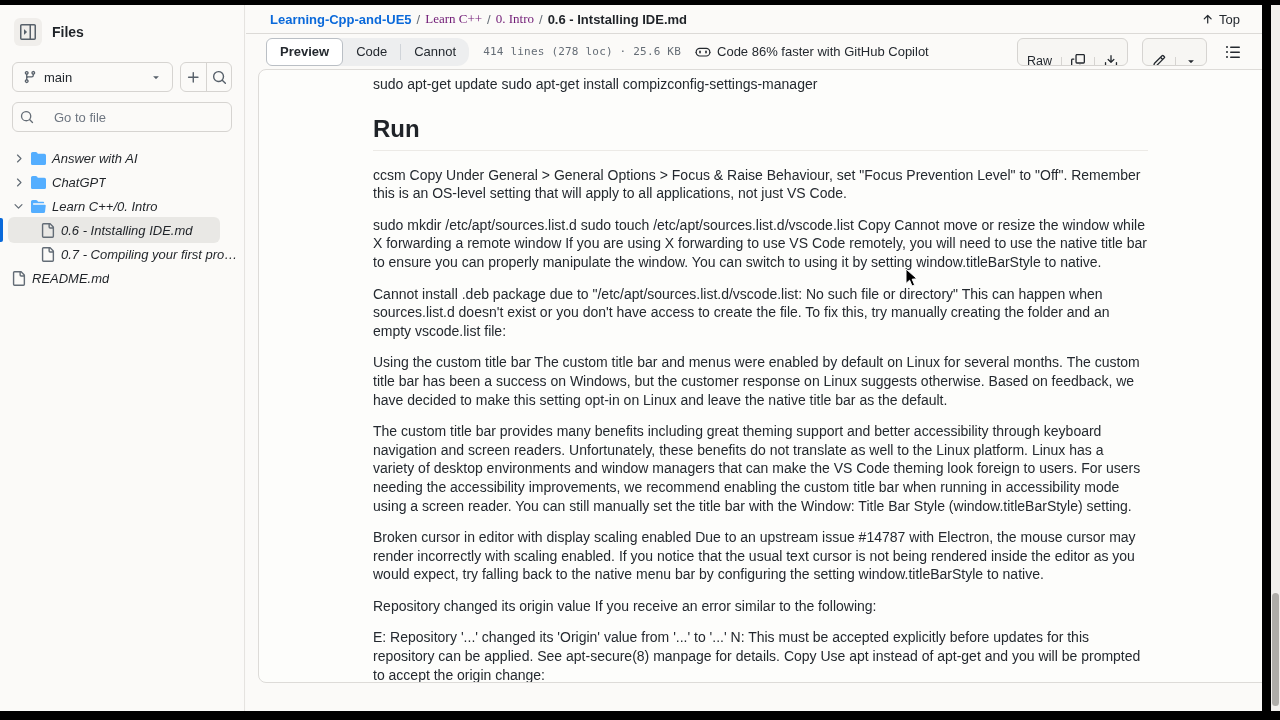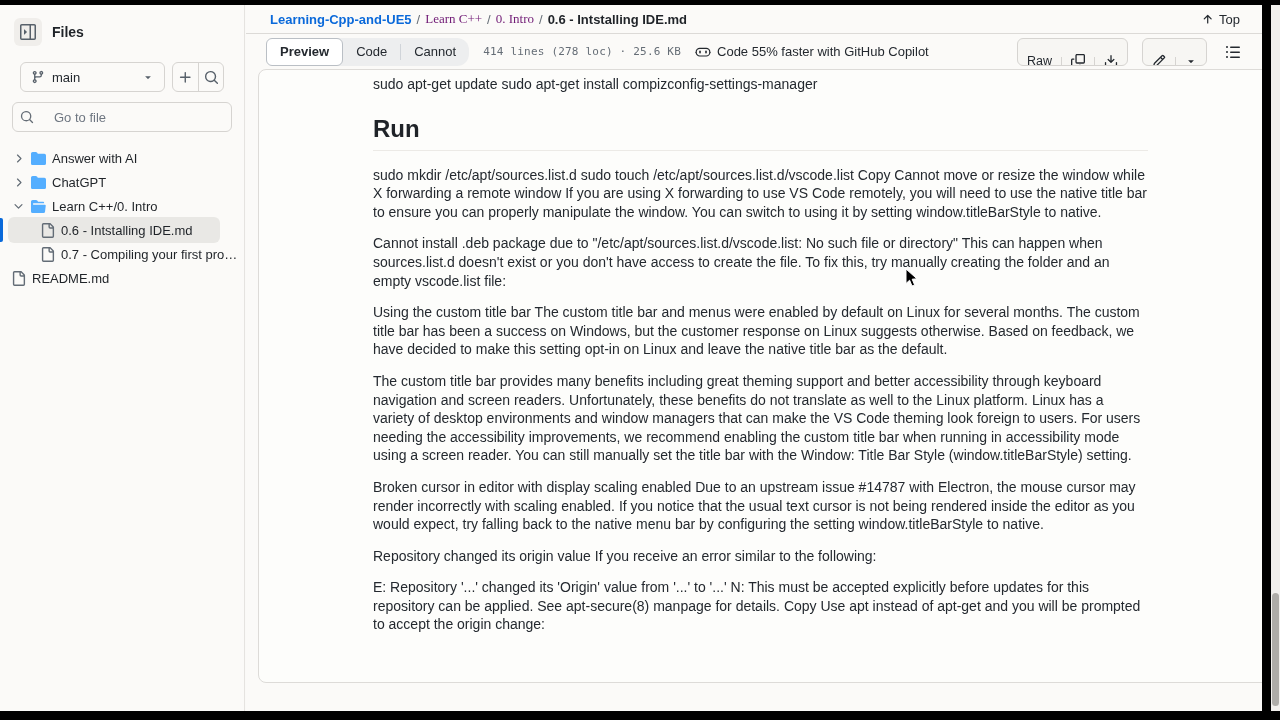--- a/index.html
+++ b/index.html
@@ -23,21 +23,21 @@
 
   
   .sidebar {
     position:absolute; left:0; top:5px; width:245px; height:706px;
     background:#fbfaf8; border-right:1px solid #e5e3e0;
   }
   .files-header { display:flex; align-items:center; gap:10px; padding:13px 14px 8px; }
   .panel-btn { width:28px; height:28px; border:none; border-radius:6px; background:#f0eeeb; display:flex; align-items:center; justify-content:center; color:#57606a; cursor:pointer; }
   .files-title { font-size:14px; font-weight:700; color:#1f2328; }
 
-  .branch-row { display:flex; align-items:center; gap:7px; padding:8px 20px 0; }
+  .branch-row { display:flex; align-items:center; gap:7px; padding:8px 12px 0; }
   .branch-btn {
     flex:1; height:30px; display:flex; align-items:center; gap:7px;
     border:1px solid #d6d4d1; border-radius:6px; background:transparent;
     padding:0 10px; font-size:13px; color:#24292f; cursor:pointer;
   }
   .branch-btn .grow { flex:1; text-align:left; }
   .btn-group { display:flex; height:30px; border:1px solid #d6d4d1; border-radius:6px; overflow:hidden; }
   .btn-group .seg {
     width:25px; display:flex; align-items:center; justify-content:center;
     background:transparent; border:none; color:#57606a; cursor:pointer;
@@ -59,21 +59,21 @@
   }
 
   .tree { margin-top:14px; position:relative; }
   .tree-row {
     position:relative; height:24px; display:flex; align-items:center; gap:4px;
     padding-left:10px; font-size:13px; color:#1f2328; cursor:pointer;
   }
   .tree-row .chev { width:16px; display:flex; justify-content:center; color:#636c76; flex:0 0 16px; }
   .tree-row .chev.empty { visibility:hidden; }
   .tree-row .glyph { width:16px; flex:0 0 16px; display:flex; justify-content:center; }
-  .tree-row .lbl { white-space:nowrap; overflow:hidden; text-overflow:ellipsis; padding-left:2px; max-width:180px; }
+  .tree-row .lbl { white-space:nowrap; overflow:hidden; text-overflow:ellipsis; padding-left:2px; max-width:180px;font-style:italic; }
   .tree-row.nested { padding-left:19px; }
   .tree-row.selected::before {
     content:""; position:absolute; left:8px; right:24px; top:-1px; bottom:-1px;
     background:#e9e8e5; border-radius:6px; z-index:0;
   }
   .tree-row.selected::after {
     content:""; position:absolute; left:0; top:0; width:3px; height:24px;
     background:#0969da; border-radius:0 2px 2px 0;
   }
   .tree-row > * { position:relative; z-index:1; }
@@ -301,21 +301,21 @@
     <span class="file-meta">414 lines (278 loc) · 25.6 KB</span>
     <span class="copilot-badge">
       <span>
         <svg width="16" height="16" viewBox="0 0 16 16" fill="none" stroke="currentColor" stroke-width="1.2">
             <rect x="1.2" y="4.4" width="13.6" height="7.6" rx="3.6"></rect>
             <rect x="4.2" y="6.6" width="1.6" height="3" rx="0.8" fill="currentColor" stroke="none"></rect>
             <rect x="10.2" y="6.6" width="1.6" height="3" rx="0.8" fill="currentColor" stroke="none"></rect>
             <path d="M1.2 8 L0.6 8.6 M14.8 8 L15.4 8.6" stroke-width="1"></path>
           </svg>
       </span>
-      <span>Code 55% faster with GitHub Copilot</span>
+      <span>Code 86% faster with GitHub Copilot</span>
     </span>
     <span class="toolbar-spacer"></span>
     <div class="action-group">
       <button class="action-seg">Raw</button>
       <button class="action-seg">
         <span>
           <svg width="14" height="14" viewBox="0 0 16 16" fill="currentColor">
               <path d="M0 6.75C0 5.784.784 5 1.75 5h1.5a.75.75 0 0 1 0 1.5h-1.5a.25.25 0 0 0-.25.25v7.5c0 .138.112.25.25.25h7.5a.25.25 0 0 0 .25-.25v-1.5a.75.75 0 0 1 1.5 0v1.5A1.75 1.75 0 0 1 9.25 16h-7.5A1.75 1.75 0 0 1 0 14.25Zm5-5C5 .784 5.784 0 6.75 0h7.5C15.216 0 16 .784 16 1.75v7.5A1.75 1.75 0 0 1 14.25 11h-7.5A1.75 1.75 0 0 1 5 9.25Zm1.75-.25a.25.25 0 0 0-.25.25v7.5c0 .138.112.25.25.25h7.5a.25.25 0 0 0 .25-.25v-7.5a.25.25 0 0 0-.25-.25Z"></path>
             </svg>
         </span>
@@ -351,20 +351,21 @@
             <path d="M5.75 2.5h8.5a.75.75 0 0 1 0 1.5h-8.5a.75.75 0 0 1 0-1.5Zm0 5h8.5a.75.75 0 0 1 0 1.5h-8.5a.75.75 0 0 1 0-1.5Zm0 5h8.5a.75.75 0 0 1 0 1.5h-8.5a.75.75 0 0 1 0-1.5ZM2 14a1 1 0 1 1 0-2 1 1 0 0 1 0 2Zm1-6a1 1 0 1 1-2 0 1 1 0 0 1 2 0ZM2 4a1 1 0 1 1 0-2 1 1 0 0 1 0 2Z"></path>
           </svg>
       </span>
     </button>
   </div>
 
   <div class="card">
     <div class="markdown">
       <p>sudo apt-get update sudo apt-get install compizconfig-settings-manager</p>
       <h1>Run</h1>
+      <p>ccsm Copy Under General &gt; General Options &gt; Focus &amp; Raise Behaviour, set "Focus Prevention Level" to "Off". Remember this is an OS-level setting that will apply to all applications, not just VS Code.</p>
       <p>sudo mkdir /etc/apt/sources.list.d sudo touch /etc/apt/sources.list.d/vscode.list Copy Cannot move or resize the window while X forwarding a remote window If you are using X forwarding to use VS Code remotely, you will need to use the native title bar to ensure you can properly manipulate the window. You can switch to using it by setting window.titleBarStyle to native.</p>
       <p>Cannot install .deb package due to "/etc/apt/sources.list.d/vscode.list: No such file or directory" This can happen when sources.list.d doesn't exist or you don't have access to create the file. To fix this, try manually creating the folder and an empty vscode.list file:</p>
       <p>Using the custom title bar The custom title bar and menus were enabled by default on Linux for several months. The custom title bar has been a success on Windows, but the customer response on Linux suggests otherwise. Based on feedback, we have decided to make this setting opt-in on Linux and leave the native title bar as the default.</p>
       <p>The custom title bar provides many benefits including great theming support and better accessibility through keyboard navigation and screen readers. Unfortunately, these benefits do not translate as well to the Linux platform. Linux has a variety of desktop environments and window managers that can make the VS Code theming look foreign to users. For users needing the accessibility improvements, we recommend enabling the custom title bar when running in accessibility mode using a screen reader. You can still manually set the title bar with the Window: Title Bar Style (window.titleBarStyle) setting.</p>
       <p>Broken cursor in editor with display scaling enabled Due to an upstream issue #14787 with Electron, the mouse cursor may render incorrectly with scaling enabled. If you notice that the usual text cursor is not being rendered inside the editor as you would expect, try falling back to the native menu bar by configuring the setting window.titleBarStyle to native.</p>
       <p>Repository changed its origin value If you receive an error similar to the following:</p>
       <p>E: Repository '...' changed its 'Origin' value from '...' to '...' N: This must be accepted explicitly before updates for this repository can be applied. See apt-secure(8) manpage for details. Copy Use apt instead of apt-get and you will be prompted to accept the origin change:</p>
 
     </div>
   </div>

